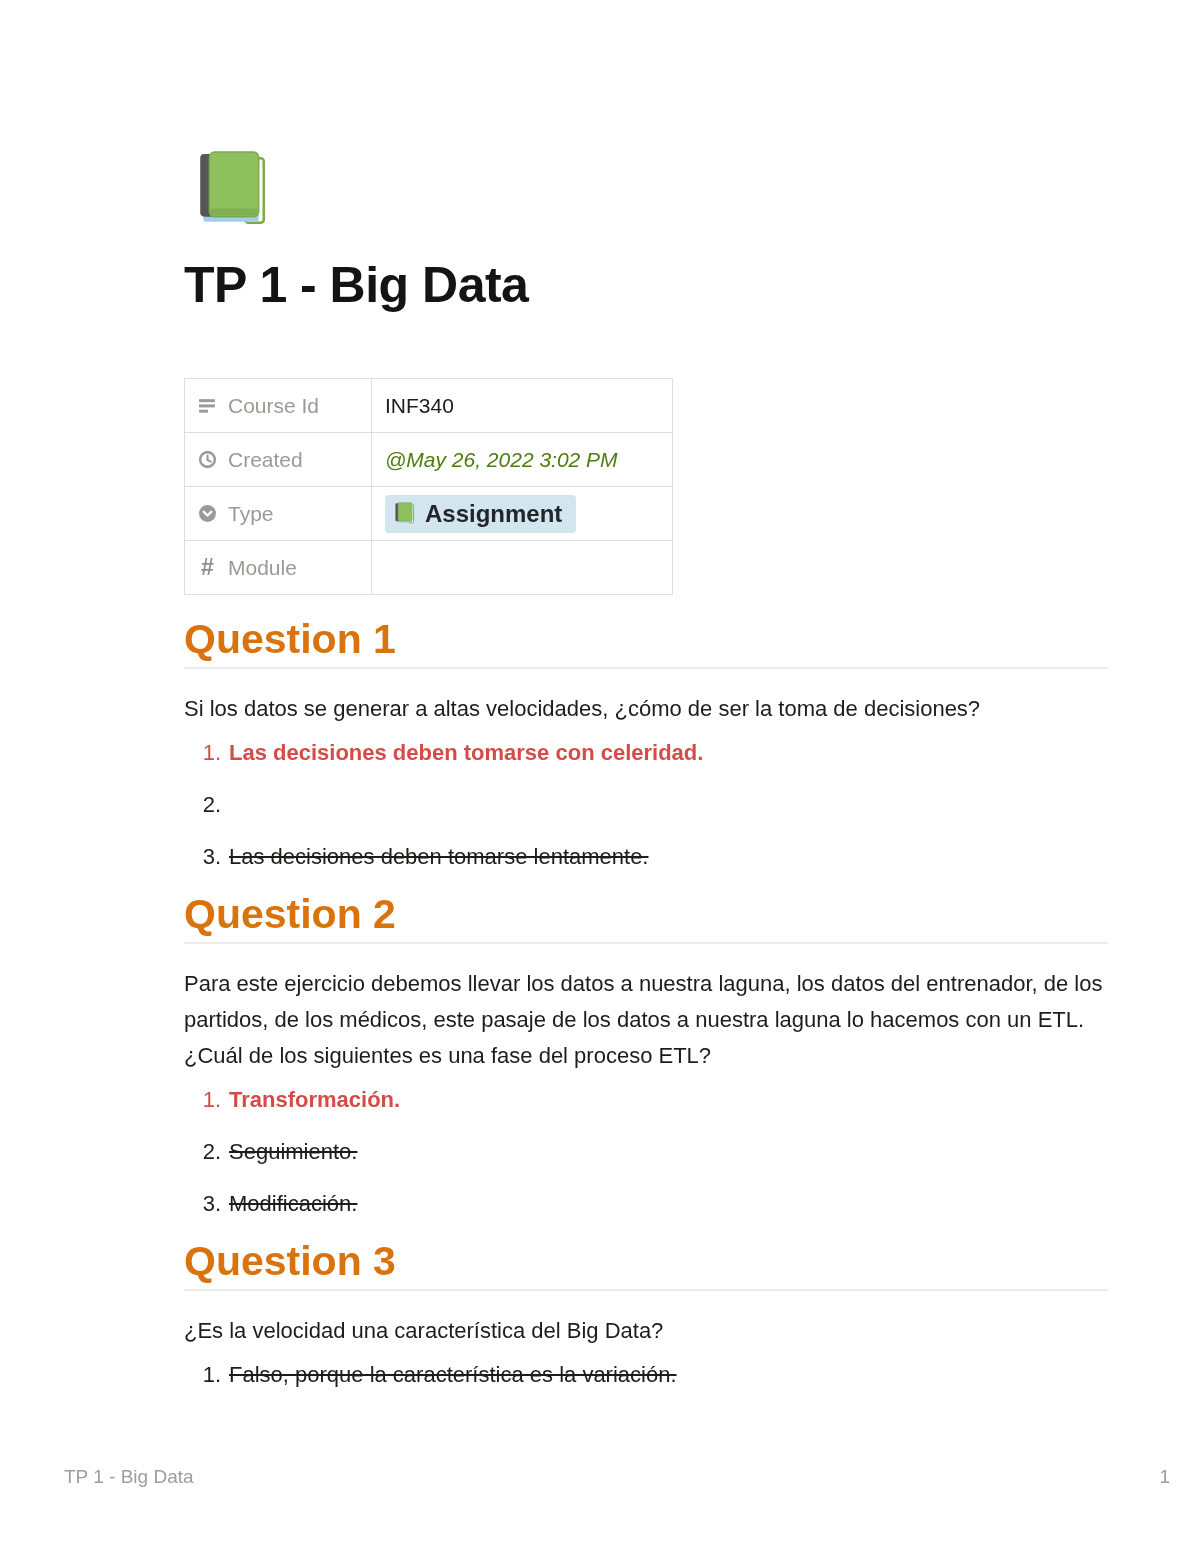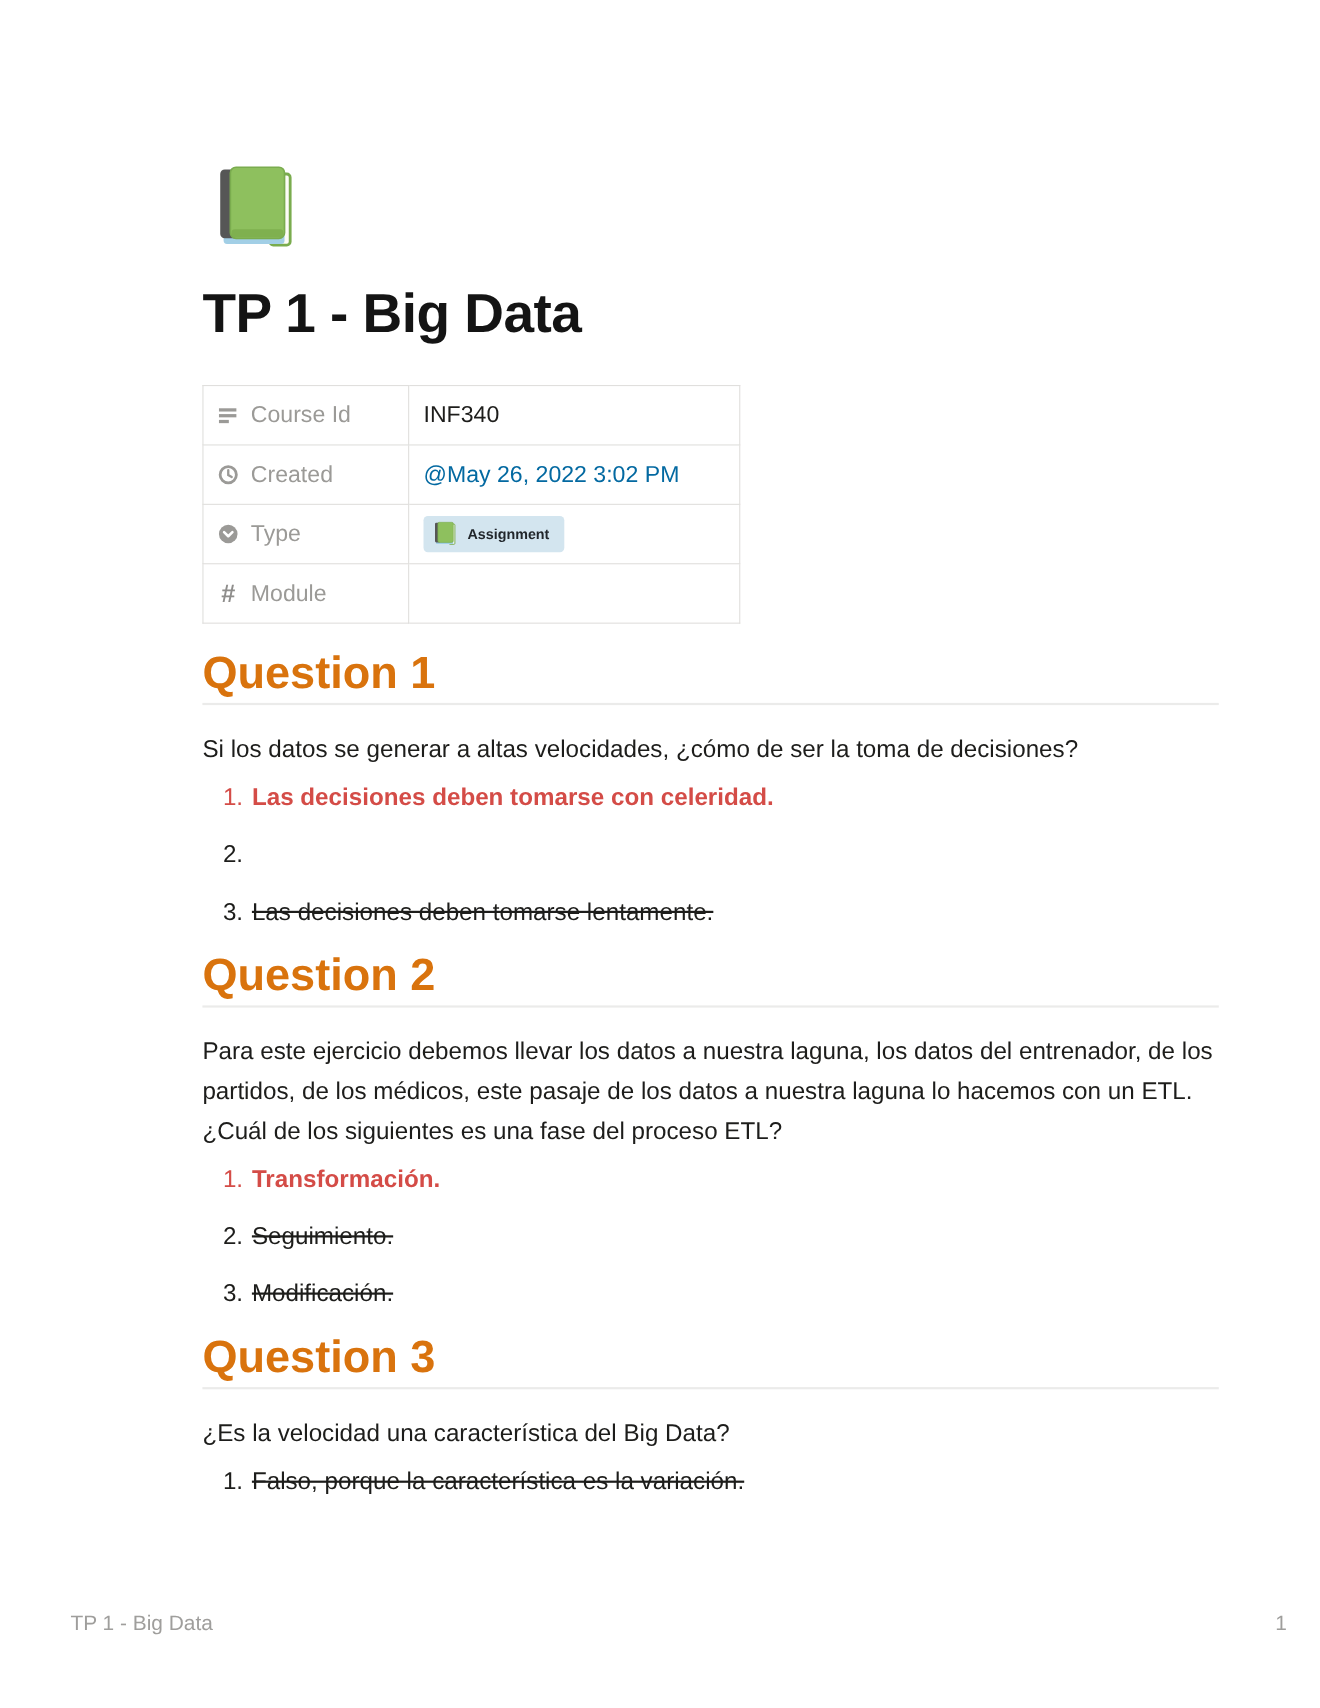--- a/index.html
+++ b/index.html
@@ -23,55 +23,55 @@
 
   h1.doc-title {
     margin: 26px 0 0 0;
     font-size: 50px;
     font-weight: bold;
     letter-spacing: -0.5px;
     color: #141414;
   }
 
   table.props {
-    margin-top: 36px;
+    margin-top: 64px;
     border-collapse: collapse;
   }
   table.props td {
     border: 1px solid #e0dfdd;
     height: 51px;
     font-size: 21px;
     vertical-align: middle;
   }
   td.label-cell {
     width: 164px;
     color: #9b9a97;
     padding: 0 10px 0 12px;
     white-space: nowrap;
   }
   td.value-cell { width: 286px; padding-left: 13px; }
   .value-dark { color: #1d1d1b; }
-  .value-gray { color: #0369a1; }
+  .value-gray { color: #4d7c0f; font-style: italic; }
   .label-wrap { display: flex; align-items: center; }
   .prop-icon {
     width: 21px; height: 21px;
     margin-right: 10px;
     display: inline-flex; align-items: center; justify-content: center;
     flex: none;
   }
   .prop-icon svg { display: block; }
   .hash-glyph { font-size: 23px; font-weight: bold; color: #8f8e8c; line-height: 21px; }
 
   .badge {
     display: inline-flex;
     align-items: center;
     background: #d3e5ef;
     border-radius: 4px;
     padding: 5px 14px 5px 9px;
-    font-size: 13px;
+    font-size: 24px;
     font-weight: bold;
     color: #21262b;
   }
   .badge .mini-book { width: 21px; height: 23px; margin-right: 10px; }
   .badge .mini-book svg { width: 21px; height: 23px; display: block; }
 
   h2.question-heading {
     margin: 26px 0 0 0;
     font-size: 41px;
     line-height: 36px;

